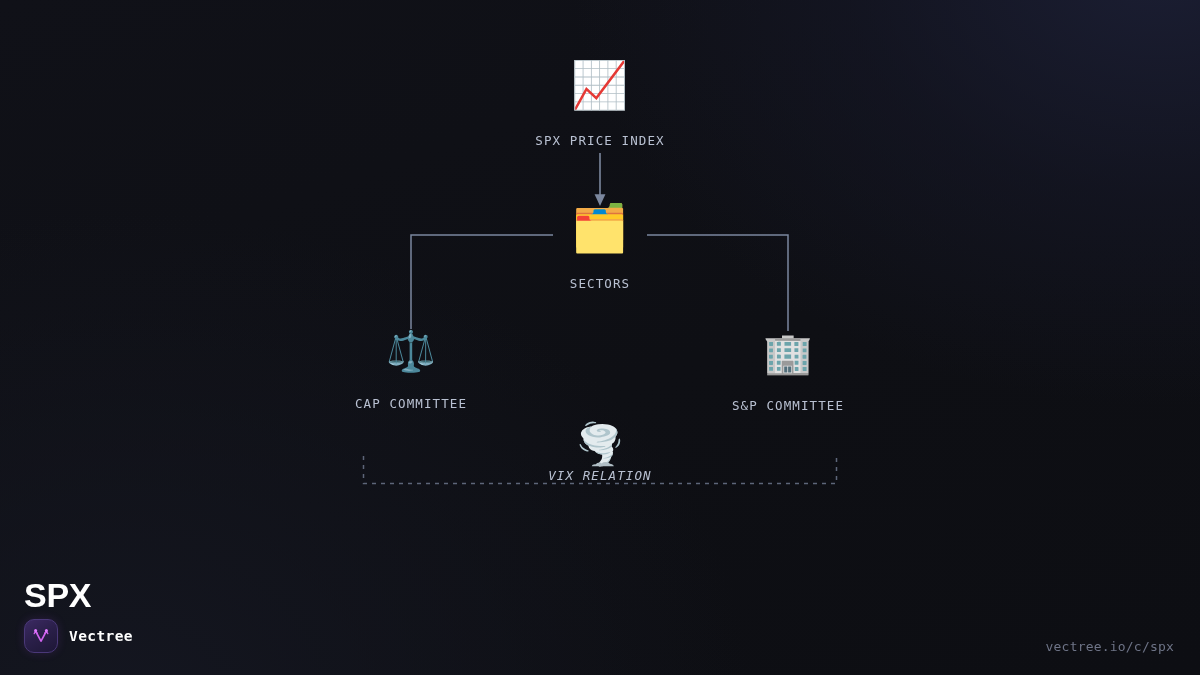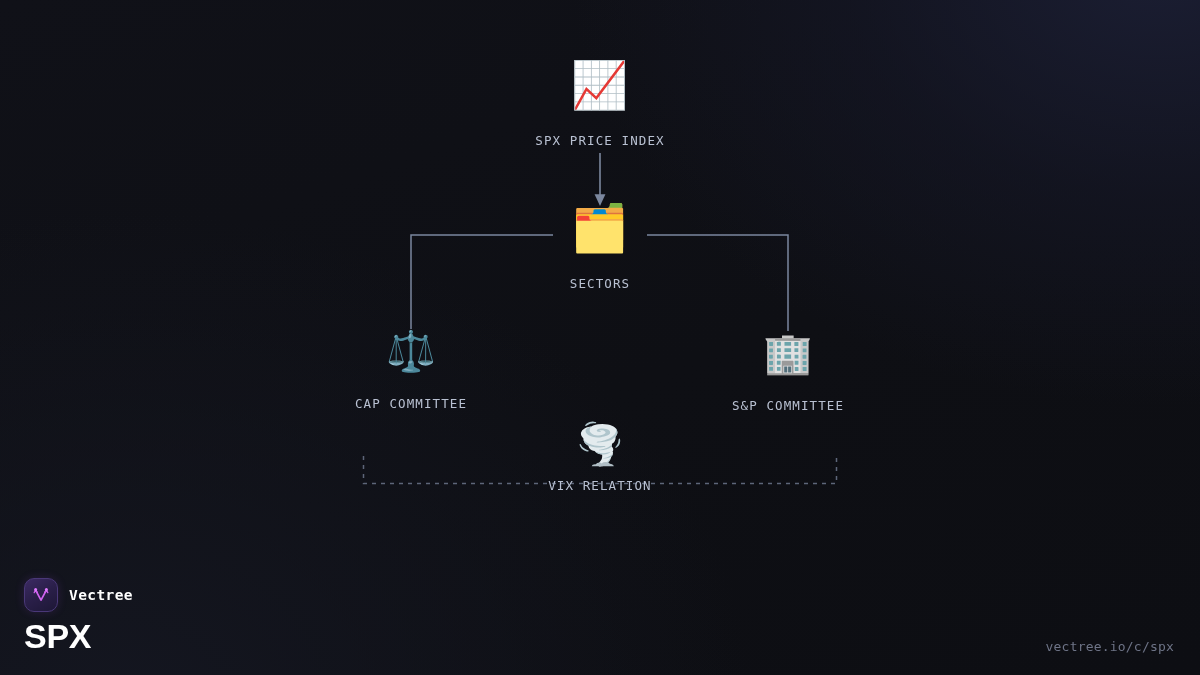--- a/index.html
+++ b/index.html
@@ -60,24 +60,25 @@
   .node.branch .node-icon { font-size: 46px; }
   .node.leaf .node-icon { font-size: 40px; }
   .node.note .node-icon { font-size: 40px; }
 
   #node-root   { left: 600px; top: 62px; }
   #node-sectors{ left: 600px; top: 205px; }
   #node-cap    { left: 411px; top: 331px; }
   #node-comm   { left: 788px; top: 333px; }
   #node-vix    { left: 600px; top: 424px; }
   #node-vix .node-label {
-    margin-top: 14px;
+    margin-top: 4px;
     position: relative;
     z-index: 5;
     background: transparent;
+    font-style: italic;
   }
 
   
   #brand {
     position: absolute;
     left: 24px;
     bottom: 22px;
     display: flex;
     flex-direction: column;
     gap: 7px;
@@ -163,30 +164,30 @@
     <div class="node-icon">🏢</div>
     <div class="node-label">S&amp;P COMMITTEE</div>
   </div>
 
   <div class="node note" id="node-vix">
     <div class="node-icon">🌪️</div>
     <div class="node-label">VIX RELATION</div>
   </div>
 
   <div id="brand">
+    <div id="page-title">SPX</div>
     <div id="brand-row">
       <div id="brand-logo">
         <svg width="20" height="20" viewBox="0 0 20 20" xmlns="http://www.w3.org/2000/svg">
           <path d="M4.6 5.2 L10 15.2 L15.4 5.2" fill="none" stroke="#cf63ef" stroke-width="1.7" stroke-linecap="round" stroke-linejoin="round"></path>
           <path d="M4.6 5.2 L3.2 7.6 M4.6 5.2 L6.4 7.4" fill="none" stroke="#cf63ef" stroke-width="1.3" stroke-linecap="round"></path>
           <path d="M15.4 5.2 L13.6 7.4 M15.4 5.2 L16.8 7.6" fill="none" stroke="#cf63ef" stroke-width="1.3" stroke-linecap="round"></path>
           <circle cx="4.6" cy="4.6" r="1.5" fill="#e07bff"></circle>
           <circle cx="15.4" cy="4.6" r="1.5" fill="#e07bff"></circle>
         </svg>
       </div>
       <div id="brand-name">Vectree</div>
     </div>
-    <div id="page-title">SPX</div>
   </div>
 
   <div id="site-url">vectree.io/c/spx</div>
 
 </div>
 
 </body></html>

